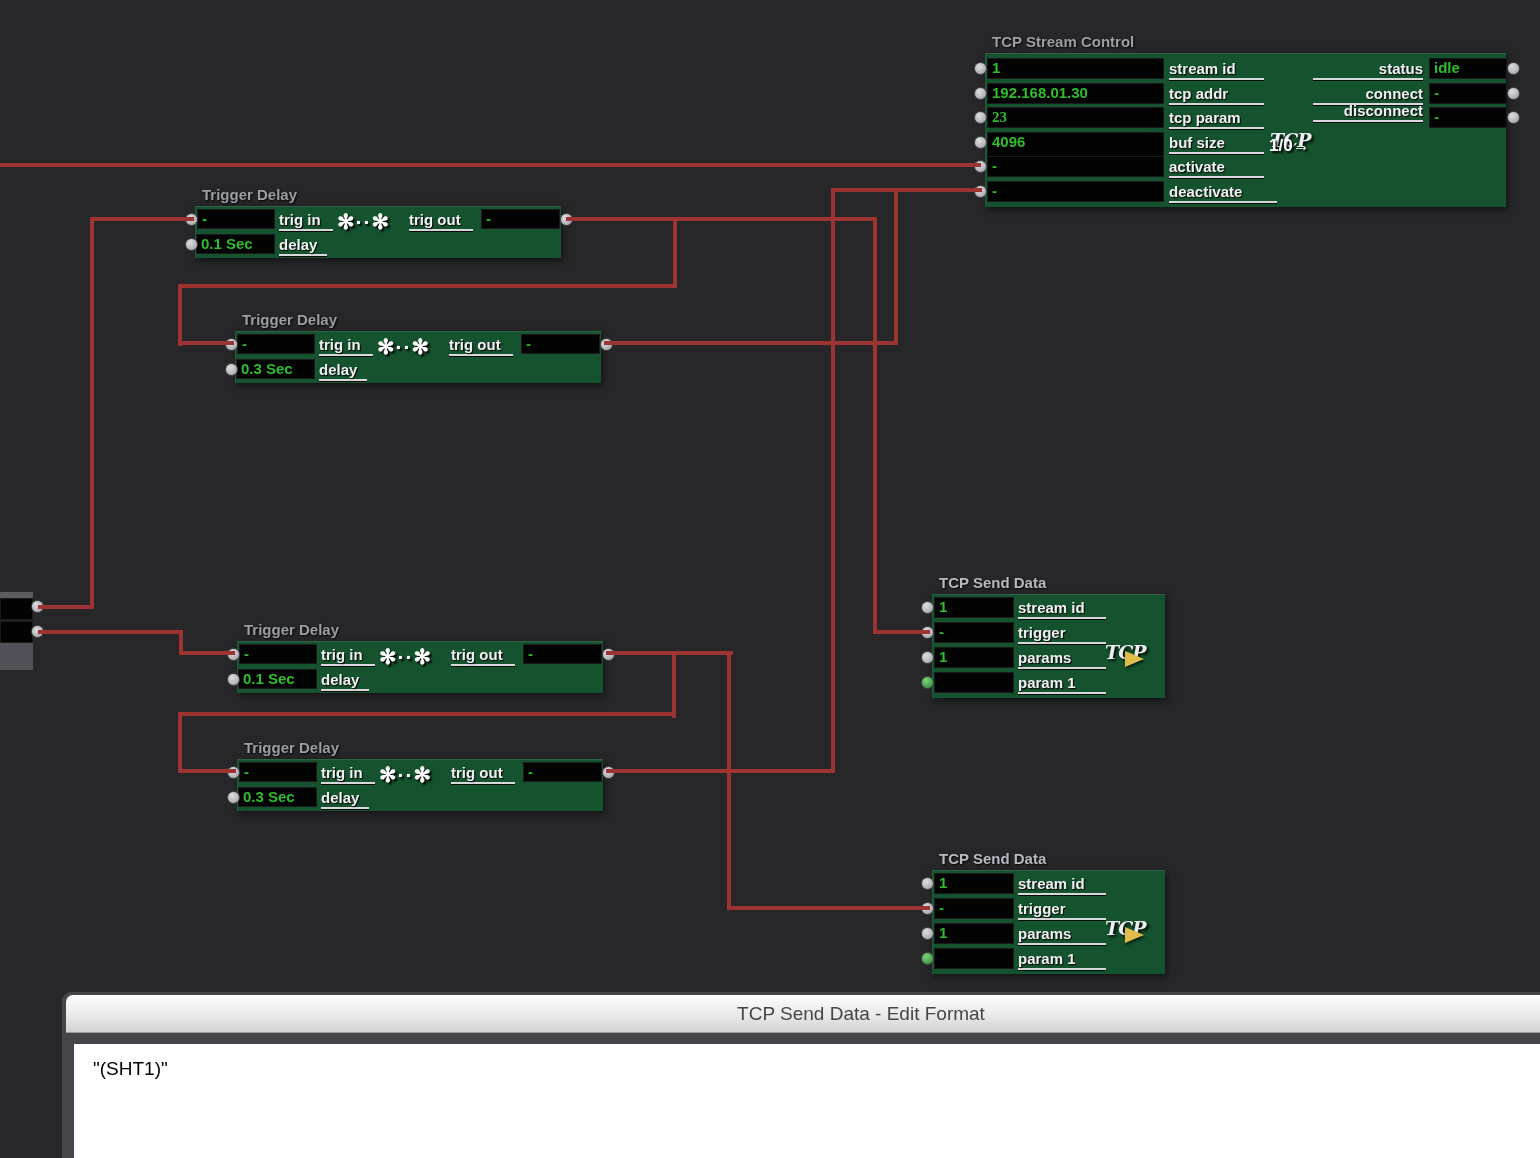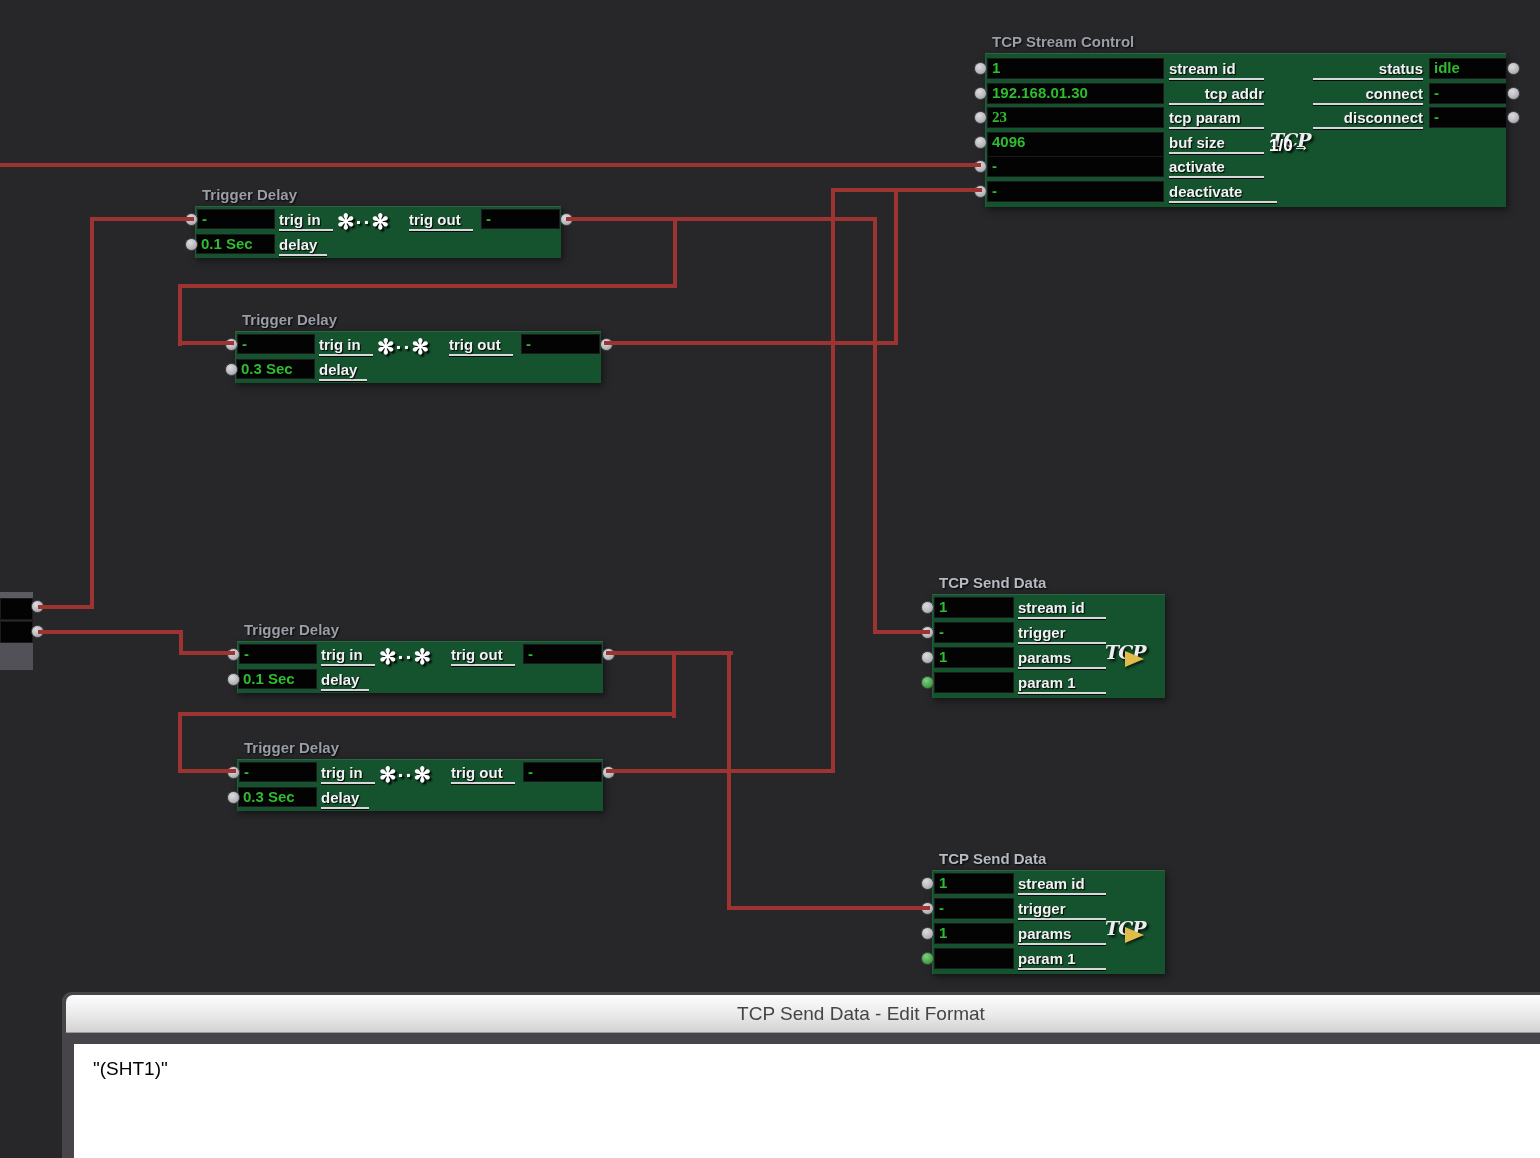--- a/index.html
+++ b/index.html
@@ -69,34 +69,34 @@
       <span class="gval">4096</span>
       </div>
     <div class="field" style="left:1px;top:102px;width:177px;height:21px;">
       <span class="gval">-</span>
       </div>
     <div class="field" style="left:1px;top:127px;width:177px;height:21px;">
       <span class="gval">-</span>
       </div>
 
     <span class="lbl" style="left:183px;top:6px;width:95px;">stream id</span>
-    <span class="lbl" style="left:183px;top:31px;width:95px;text-align:right;">tcp addr</span>
+    <span class="lbl" style="left:183px;top:31px;width:95px;">tcp addr</span>
     <span class="lbl" style="left:183px;top:55px;width:95px;">tcp param</span>
     <span class="lbl" style="left:183px;top:80px;width:95px;">buf size</span>
     <span class="lbl" style="left:183px;top:104px;width:95px;">activate</span>
     <span class="lbl" style="left:183px;top:129px;width:108px;">deactivate</span>
 
     <span class="tcplogo" style="left:284px;top:51px;">TCP</span>
     <span class="iolabel" style="left:283px;top:82px;">
       <span>1/0</span><span>→</span>
     </span>
 
     <span class="lbl ralign" style="left:327px;top:6px;width:110px;">status</span>
     <span class="lbl ralign" style="left:327px;top:31px;width:110px;">connect</span>
-    <span class="lbl ralign" style="left:327px;top:55px;width:110px;">disconnect</span>
+    <span class="lbl ralign" style="left:327px;top:48px;width:110px;">disconnect</span>
 
     <div class="field" style="left:443px;top:4px;width:78px;height:21px;">
       <span class="gval">idle</span>
       </div>
     <div class="field" style="left:443px;top:29px;width:78px;height:21px;">
       <span class="gval">-</span>
       </div>
     <div class="field" style="left:443px;top:53px;width:78px;height:21px;">
       <span class="gval">-</span>
       </div>

